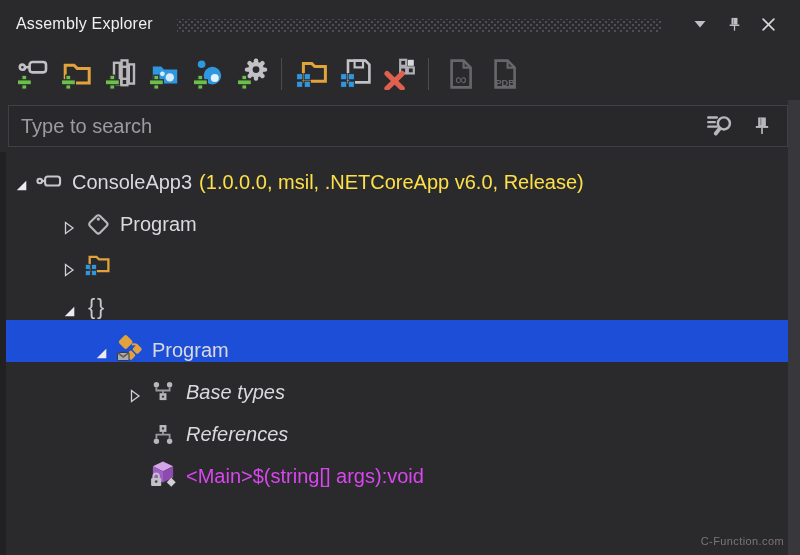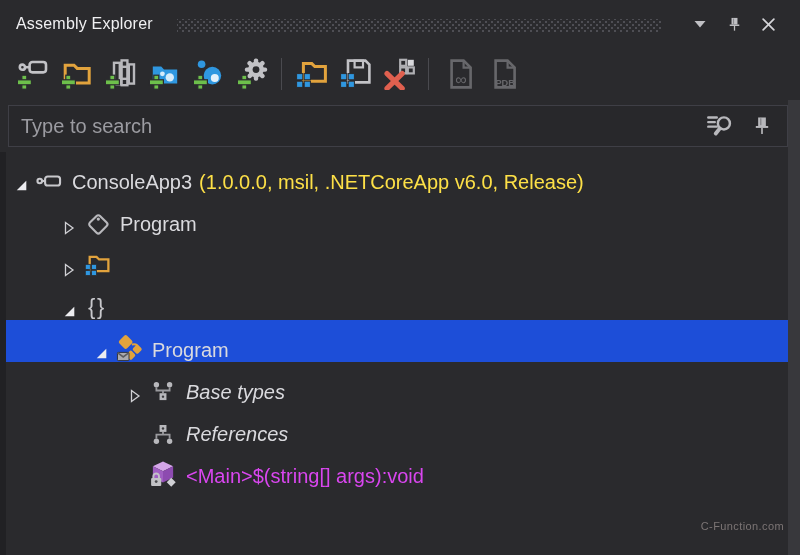--- a/index.html
+++ b/index.html
@@ -49,21 +49,21 @@
   .sub { margin-left:7px; color:#fde047; }
   .italic .lbl { font-style:italic; }
   .purple .lbl { color:#d946ef; }
   .lvl1 { padding-left:2px; }
   .lvl2 { padding-left:50px; }
   .lvl3 { padding-left:82px; }
   .lvl4 { padding-left:116px; }
   
   .scrollbar { position:absolute; top:100px; right:0; width:12px; bottom:0; background:#38383c; }
   .gutter { position:absolute; top:152px; left:0; width:6px; bottom:0; background:#212124; }
-  .watermark { position:absolute; right:16px; bottom:23px; font-size:11px; color:#7c7575; letter-spacing:.4px; }
+  .watermark { position:absolute; right:16px; bottom:8px; font-size:11px; color:#7c7575; letter-spacing:.4px; }
   svg { display:block; }
 </style>
 </head>
 <body>
 
 <div id="panel">
 
   <div class="titlebar">
     <span class="title">Assembly Explorer</span>
     <div class="drag-dots"></div>

